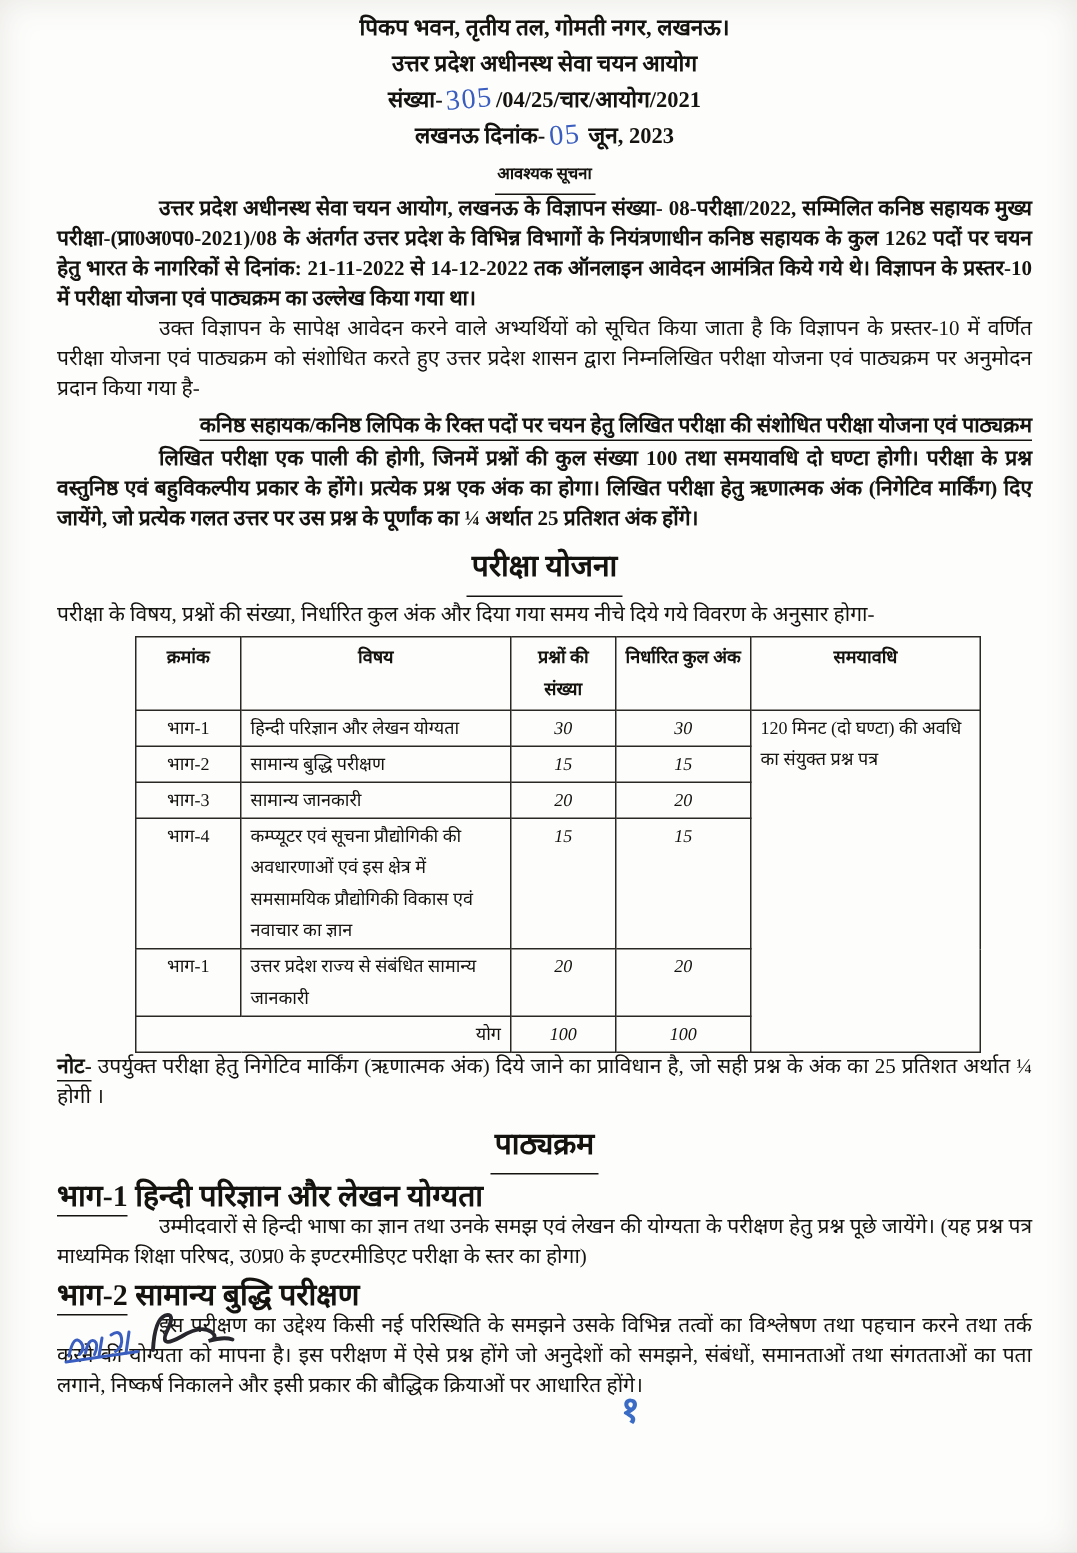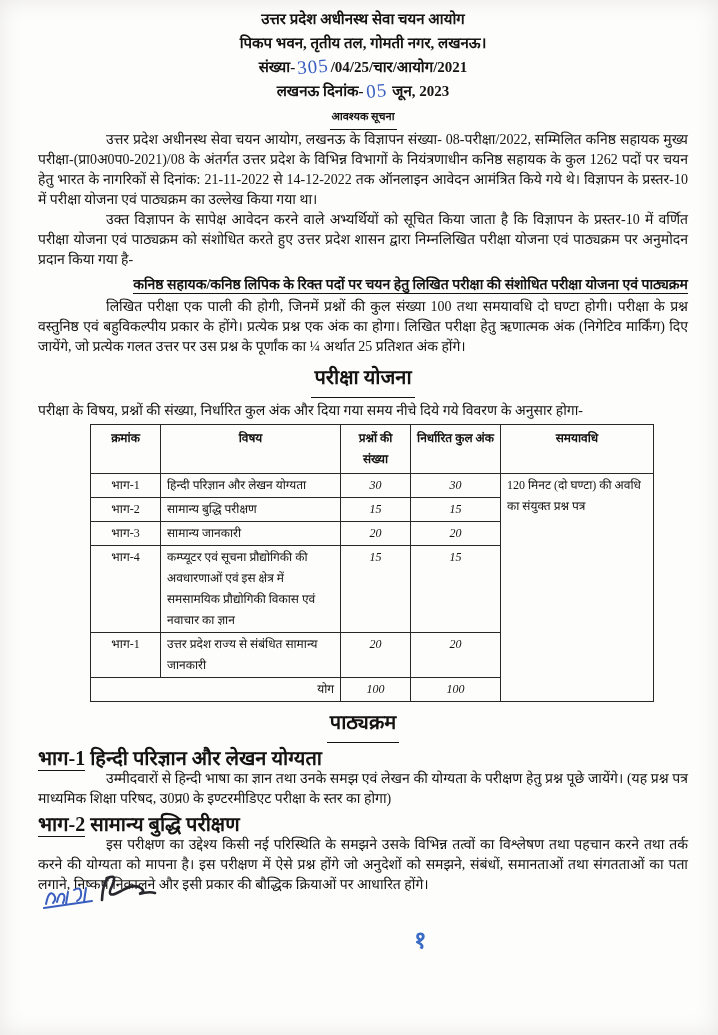--- a/index.html
+++ b/index.html
@@ -29,21 +29,21 @@
   
   .ink {
     color:#3a5ec0; font-family:cursive; font-weight:400;
     display:inline-block; transform:rotate(-5deg) translateY(1px);
     font-size:19px; line-height:1; letter-spacing:1px; padding:0 2px;
   }
 
   
   p.body { margin:0; font-size:14px; line-height:20px; text-align:justify; }
   .indent { text-indent:68px; }
-  .mt2 { margin-top:2px; } .mt4 { margin-top:4px; } .mt6 { margin-top:6px; } .mt14 { margin-top:14px; }
+  .mt2 { margin-top:2px;font-weight:bold; } .mt4 { margin-top:4px; } .mt6 { margin-top:6px; } .mt14 { margin-top:14px; }
 
   .bold-u-line {
     margin:4px 0 2px 8px; font-size:14px; line-height:21px; font-weight:bold;
     border-bottom:0; 
     text-align:right;
   }
   .bold-u-line .inner { border-bottom:1.4px solid #151310; padding-bottom:1px; }
 
   .center-head { text-align:center; margin:6px 0 3px 0; }
   .center-head .t {
@@ -82,22 +82,22 @@
     transform:rotate(3deg);
   }
 </style>
 </head>
 <body>
 
 <div class="page">
   <div class="content">
 
     <div class="hdr">
+      <span class="line">पिकप भवन, तृतीय तल, गोमती नगर, लखनऊ।</span>
       <span class="line">उत्तर प्रदेश अधीनस्थ सेवा चयन आयोग</span>
-      <span class="line">पिकप भवन, तृतीय तल, गोमती नगर, लखनऊ।</span>
       <span class="line"><span>संख्या-</span><span class="ink">305</span><span>/04/25/चार/आयोग/2021</span></span>
       <span class="line"><span>लखनऊ दिनांक-</span><span class="ink">05</span><span> जून, 2023</span></span>
       <span class="notice-title">आवश्यक सूचना</span>
     </div>
 
     <p class="body indent mt2">उत्तर प्रदेश अधीनस्थ सेवा चयन आयोग, लखनऊ के विज्ञापन संख्या- 08-परीक्षा/2022, सम्मिलित कनिष्ठ सहायक मुख्य परीक्षा-(प्रा0अ0प0-2021)/08 के अंतर्गत उत्तर प्रदेश के विभिन्न विभागों के नियंत्रणाधीन कनिष्ठ सहायक के कुल 1262 पदों पर चयन हेतु भारत के नागरिकों से दिनांक: 21-11-2022 से 14-12-2022 तक ऑनलाइन आवेदन आमंत्रित किये गये थे। विज्ञापन के प्रस्तर-10 में परीक्षा योजना एवं पाठ्यक्रम का उल्लेख किया गया था।</p>
     <p class="body indent mt4">उक्त विज्ञापन के सापेक्ष आवेदन करने वाले अभ्यर्थियों को सूचित किया जाता है कि विज्ञापन के प्रस्तर-10 में वर्णित परीक्षा योजना एवं पाठ्यक्रम को संशोधित करते हुए उत्तर प्रदेश शासन द्वारा निम्नलिखित परीक्षा योजना एवं पाठ्यक्रम पर अनुमोदन प्रदान किया गया है-</p>
 
     <div class="bold-u-line"><span class="inner">कनिष्ठ सहायक/कनिष्ठ लिपिक के रिक्त पदों पर चयन हेतु लिखित परीक्षा की संशोधित परीक्षा योजना एवं पाठ्यक्रम</span></div>
 
@@ -158,20 +158,21 @@
           <td class="c">20</td>
         </tr>
         <tr>
           <td class="total-label" colspan="2">योग</td>
           <td class="c">100</td>
           <td class="c">100</td>
         </tr>
       </tbody>
     </table>
 
+    <p class="body mt14"><span class="note-lbl">नोट-</span><span> उपर्युक्त परीक्षा हेतु निगेटिव मार्किंग (ऋणात्मक अंक) दिये जाने का प्राविधान है, जो सही प्रश्न के अंक का 25 प्रतिशत अर्थात ¼ होगी ।</span></p>
 
     <div class="center-head mt6">
       <span class="t">पाठ्यक्रम</span>
     </div>
 
     <div class="part-head"><span class="lbl">भाग-1</span><span> हिन्दी परिज्ञान और लेखन योग्यता</span></div>
     <p class="body indent">उम्मीदवारों से हिन्दी भाषा का ज्ञान तथा उनके समझ एवं लेखन की योग्यता के परीक्षण हेतु प्रश्न पूछे जायेंगे। (यह प्रश्न पत्र माध्यमिक शिक्षा परिषद, उ0प्र0 के इण्टरमीडिएट परीक्षा के स्तर का होगा)</p>
 
     <div class="part-head"><span class="lbl">भाग-2</span><span> सामान्य बुद्धि परीक्षण</span></div>
     <p class="body indent">इस परीक्षण का उद्देश्य किसी नई परिस्थिति के समझने उसके विभिन्न तत्वों का विश्लेषण तथा पहचान करने तथा तर्क करने की योग्यता को मापना है। इस परीक्षण में ऐसे प्रश्न होंगे जो अनुदेशों को समझने, संबंधों, समानताओं तथा संगतताओं का पता लगाने, निष्कर्ष निकालने और इसी प्रकार की बौद्धिक क्रियाओं पर आधारित होंगे।</p>

